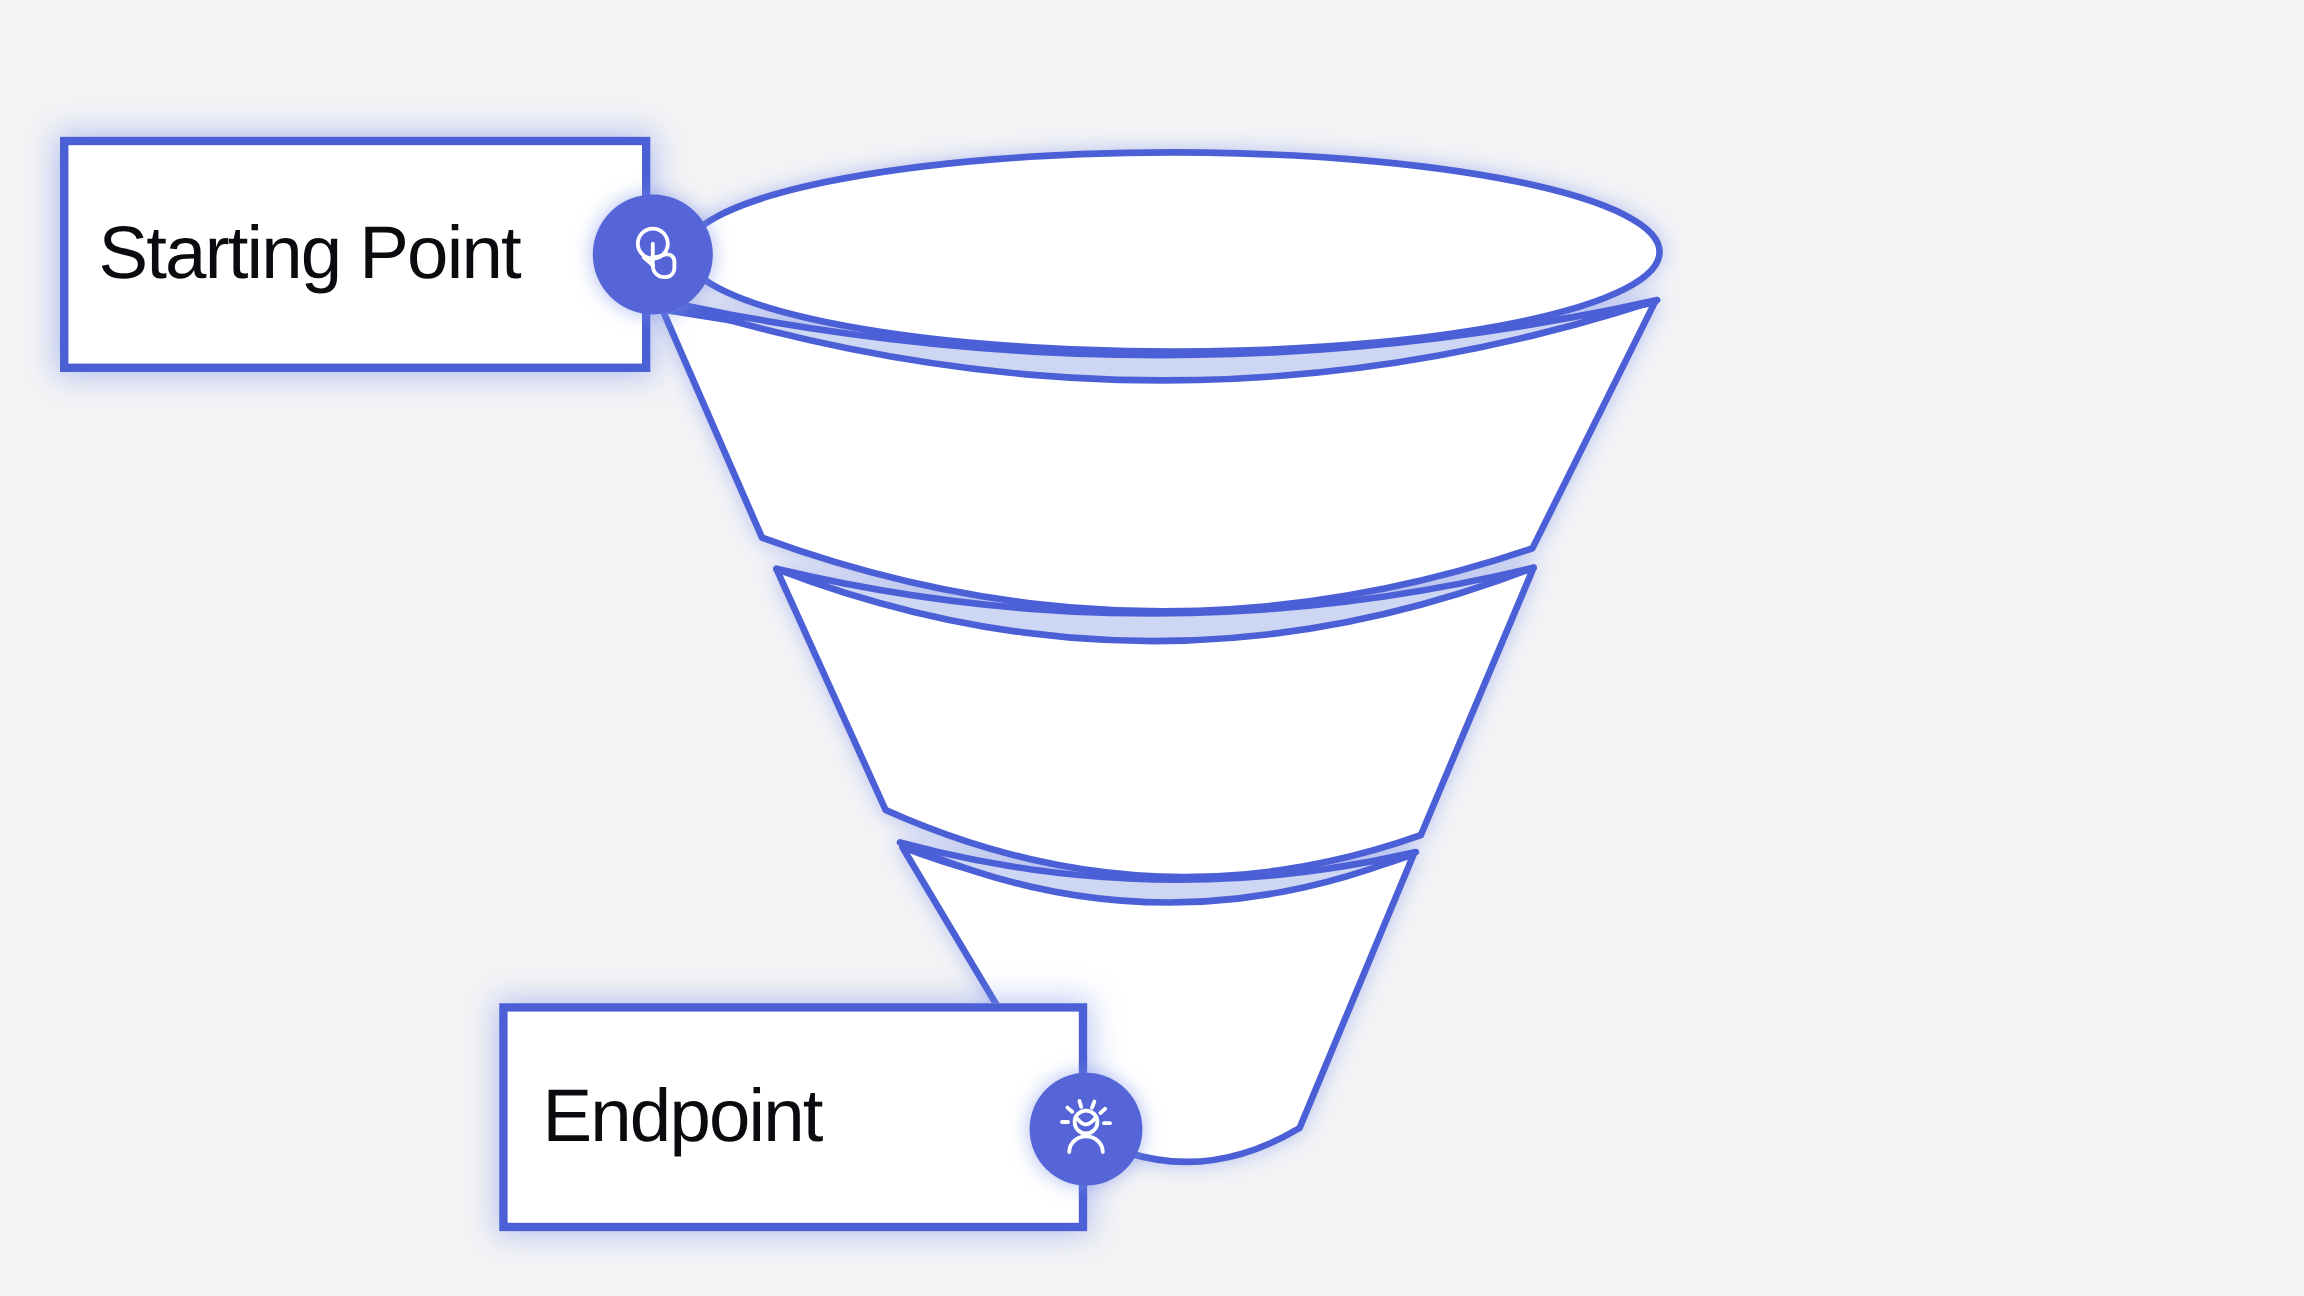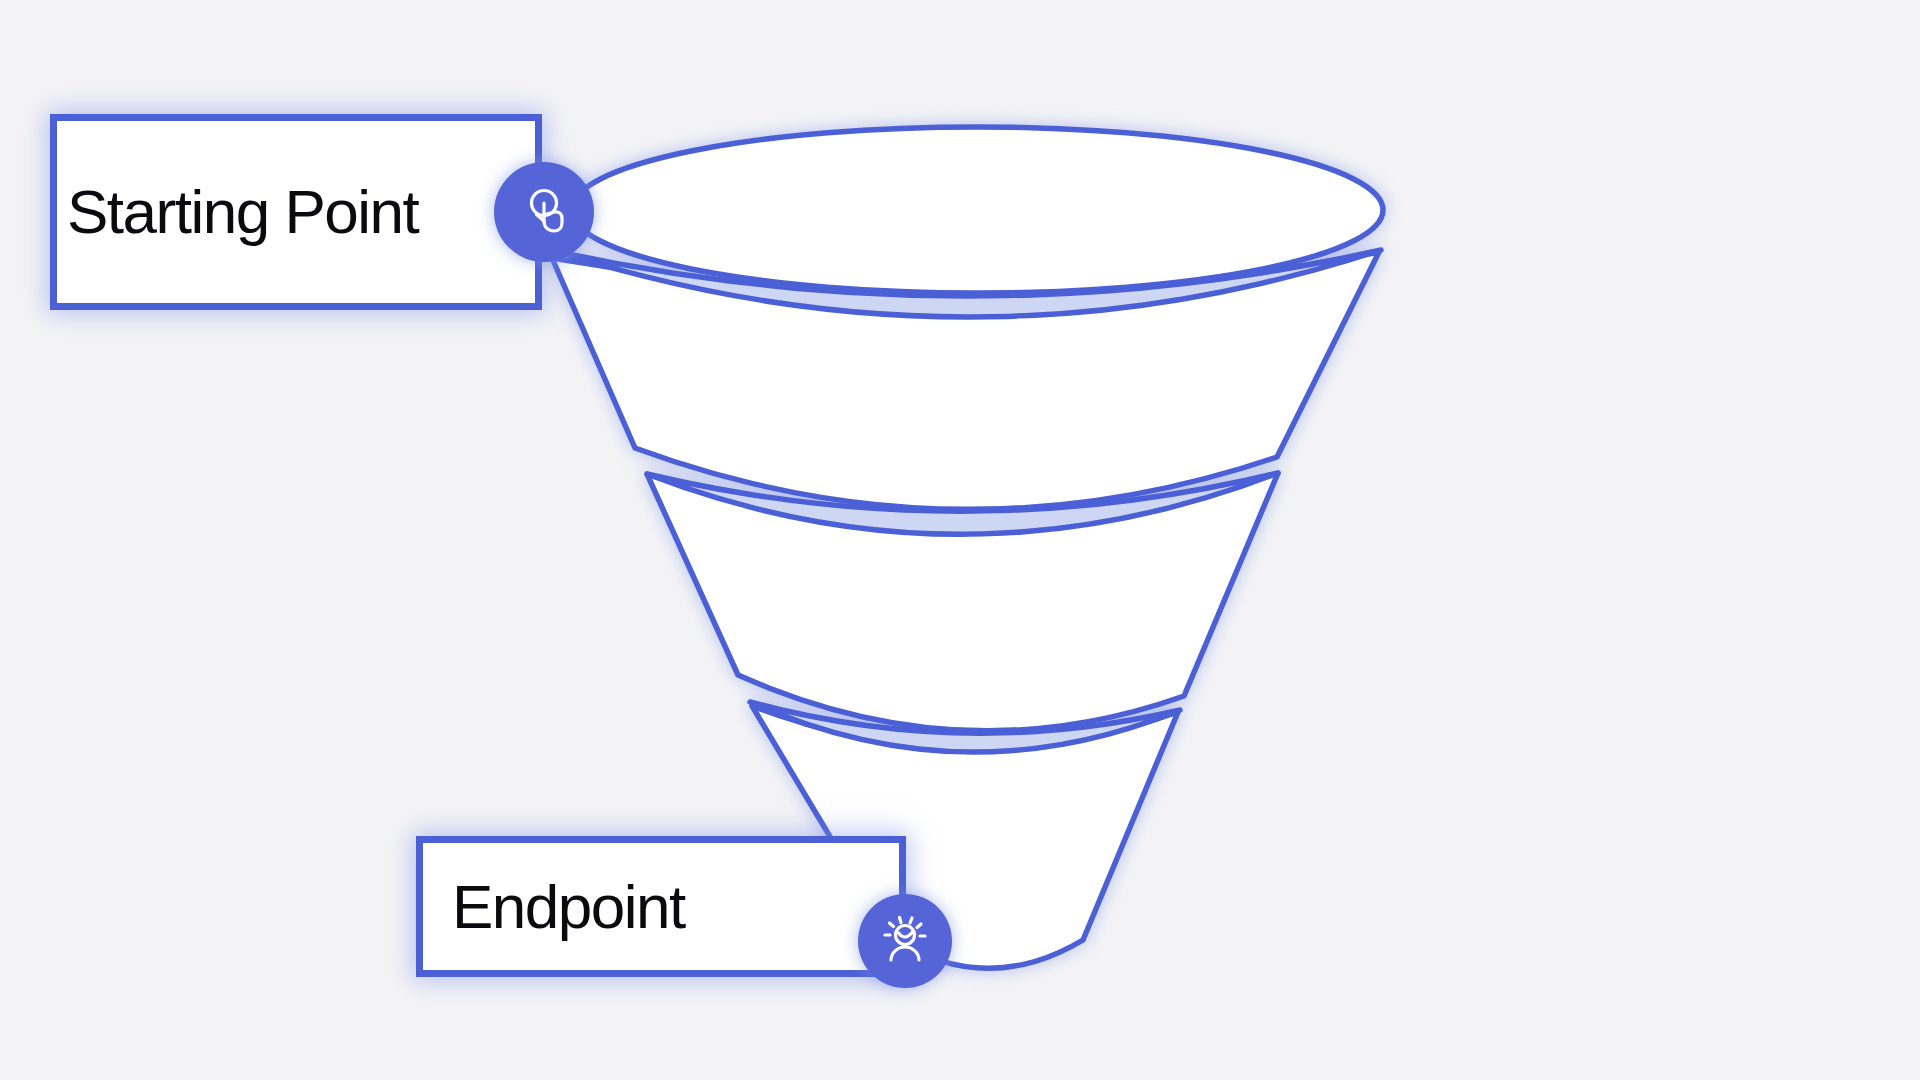--- a/index.html
+++ b/index.html
@@ -21,22 +21,22 @@
     box-shadow:0 0 24px 3px rgba(126,147,232,0.55);
   }
   .node-box .label{
     color:#0b0b0f;
     font-size:62px;
     letter-spacing:-1.5px;
     line-height:1;
     white-space:nowrap;
   }
   .node-box.start{left:50px;top:114px;width:492px;height:196px;}
-  .node-box.start .label{padding-left:10px;}
-  .node-box.end{left:416px;top:836px;width:490px;height:141px;}
+  .node-box.start .label{padding-left:25px;}
+  .node-box.end{left:416px;top:836px;width:490px;height:190px;}
   .node-box.end .label{padding-left:29px;}
   .badge{
     position:absolute;z-index:3;border-radius:50%;
     background:#5565d8;
     display:flex;align-items:center;justify-content:center;
     box-shadow:0 0 16px rgba(126,147,232,0.65);
   }
   .badge.start{left:494px;top:162px;width:100px;height:100px;}
   .badge.end{left:858px;top:894px;width:94px;height:94px;}
   .badge svg{display:block;}

